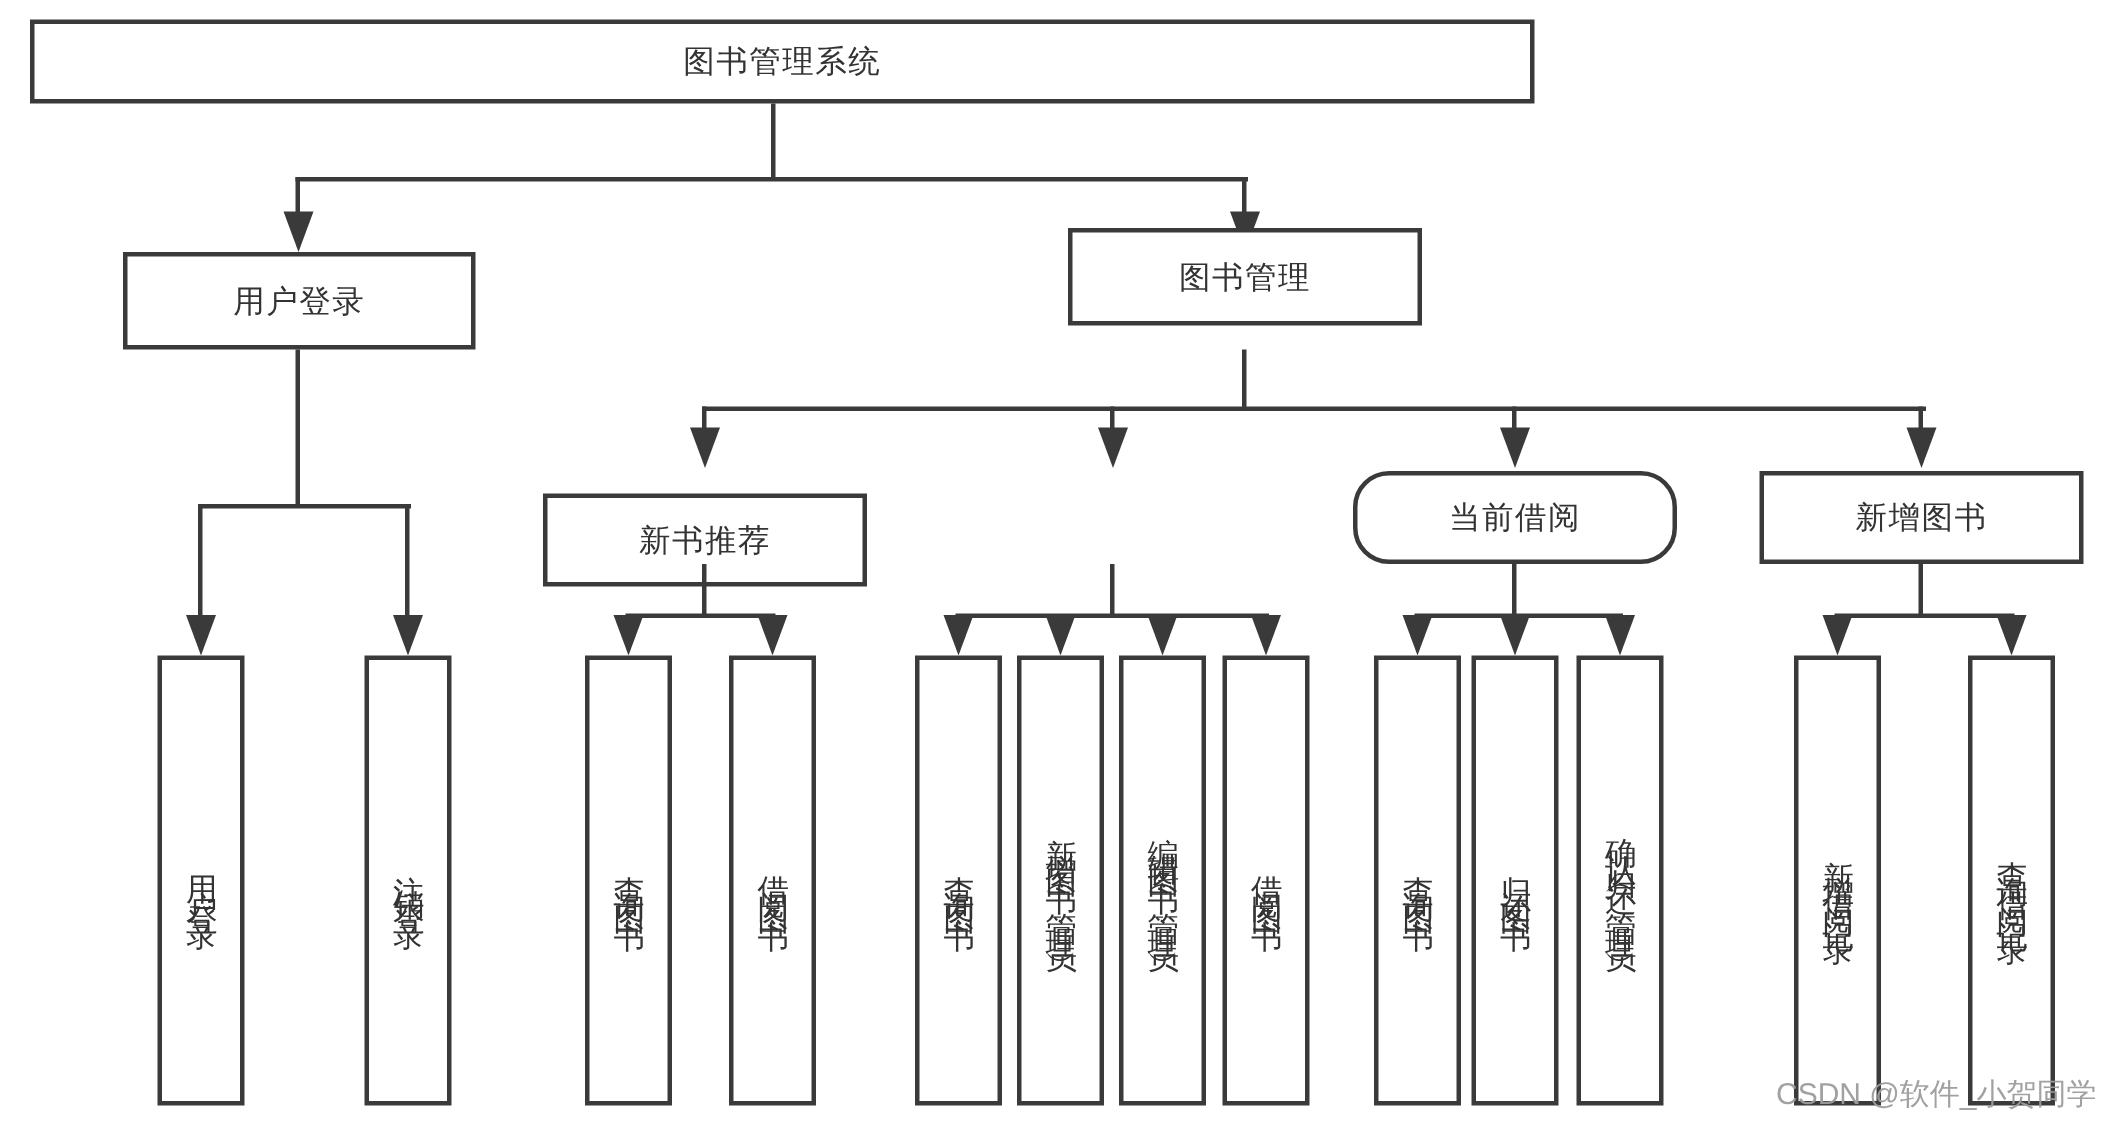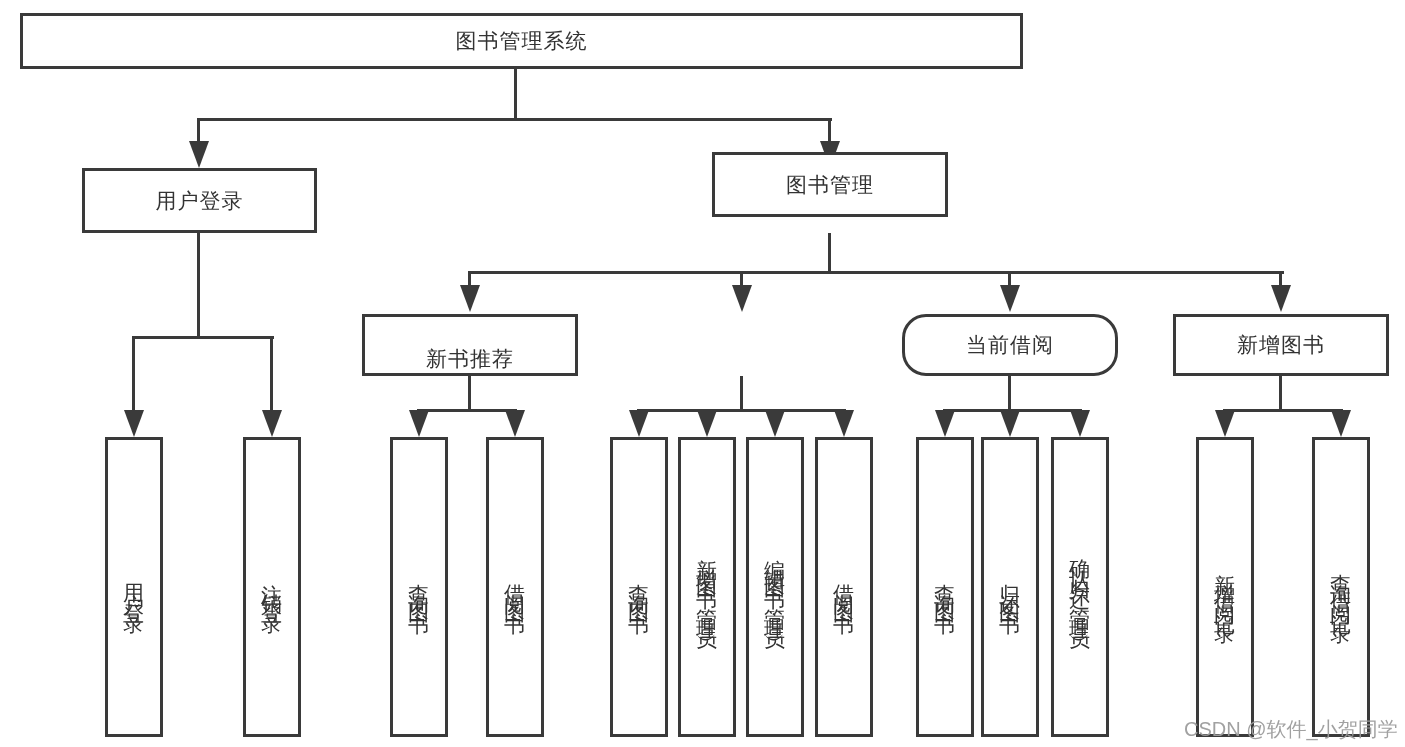--- a/index.html
+++ b/index.html
@@ -109,21 +109,21 @@
   <div class="hl" style="left:468px; top:271px; width:816px;"></div>
   <div class="vl" style="left:468px; top:271px; height:17px;"></div>
   <div class="vl" style="left:740px; top:271px; height:17px;"></div>
   <div class="vl" style="left:1008px; top:271px; height:17px;"></div>
   <div class="vl" style="left:1279px; top:271px; height:17px;"></div>
   <div class="arr" style="left:460px; top:285px;"></div>
   <div class="arr" style="left:732px; top:285px;"></div>
   <div class="arr" style="left:1000px; top:285px;"></div>
   <div class="arr" style="left:1271px; top:285px;"></div>
 
-  <div class="box" style="left:362px; top:314px; width:216px; height:62px;align-items:flex-end;">
+  <div class="box" style="left:362px; top:329px; width:216px; height:62px;">
     <span>新书推荐</span>
   </div>
   <div class="box" style="left:902px; top:314px; width:216px; height:62px;border-radius:24px;">
     <span>当前借阅</span>
   </div>
   <div class="box" style="left:1173px; top:314px; width:216px; height:62px;">
     <span>新增图书</span>
   </div>
 
   <div class="vl" style="left:468px; top:376px; height:35px;"></div>

